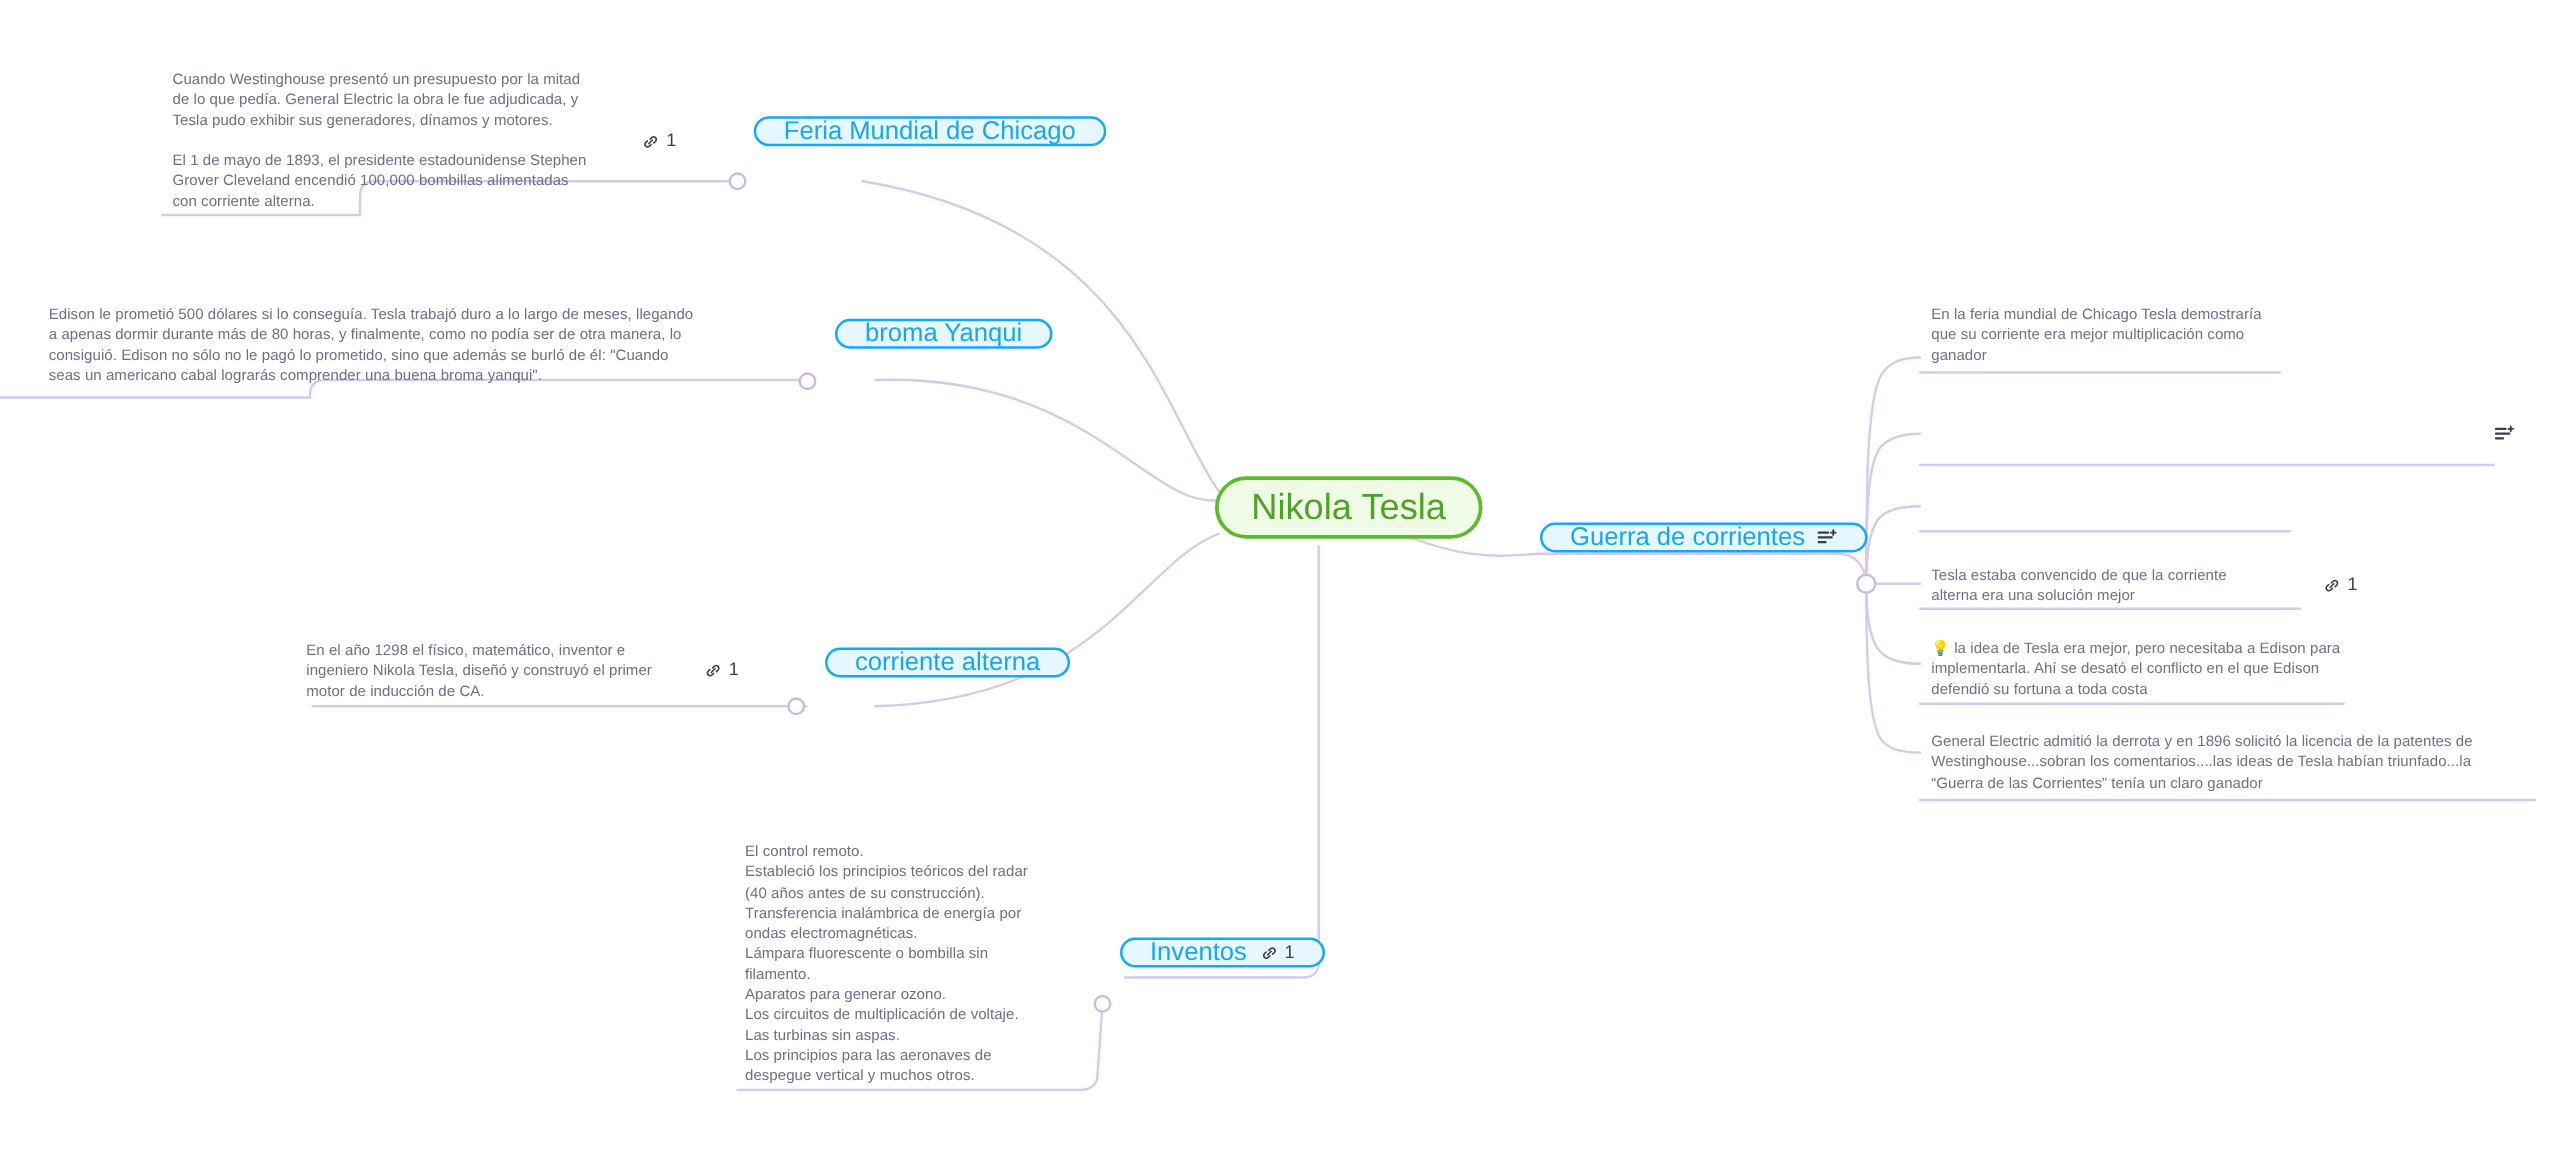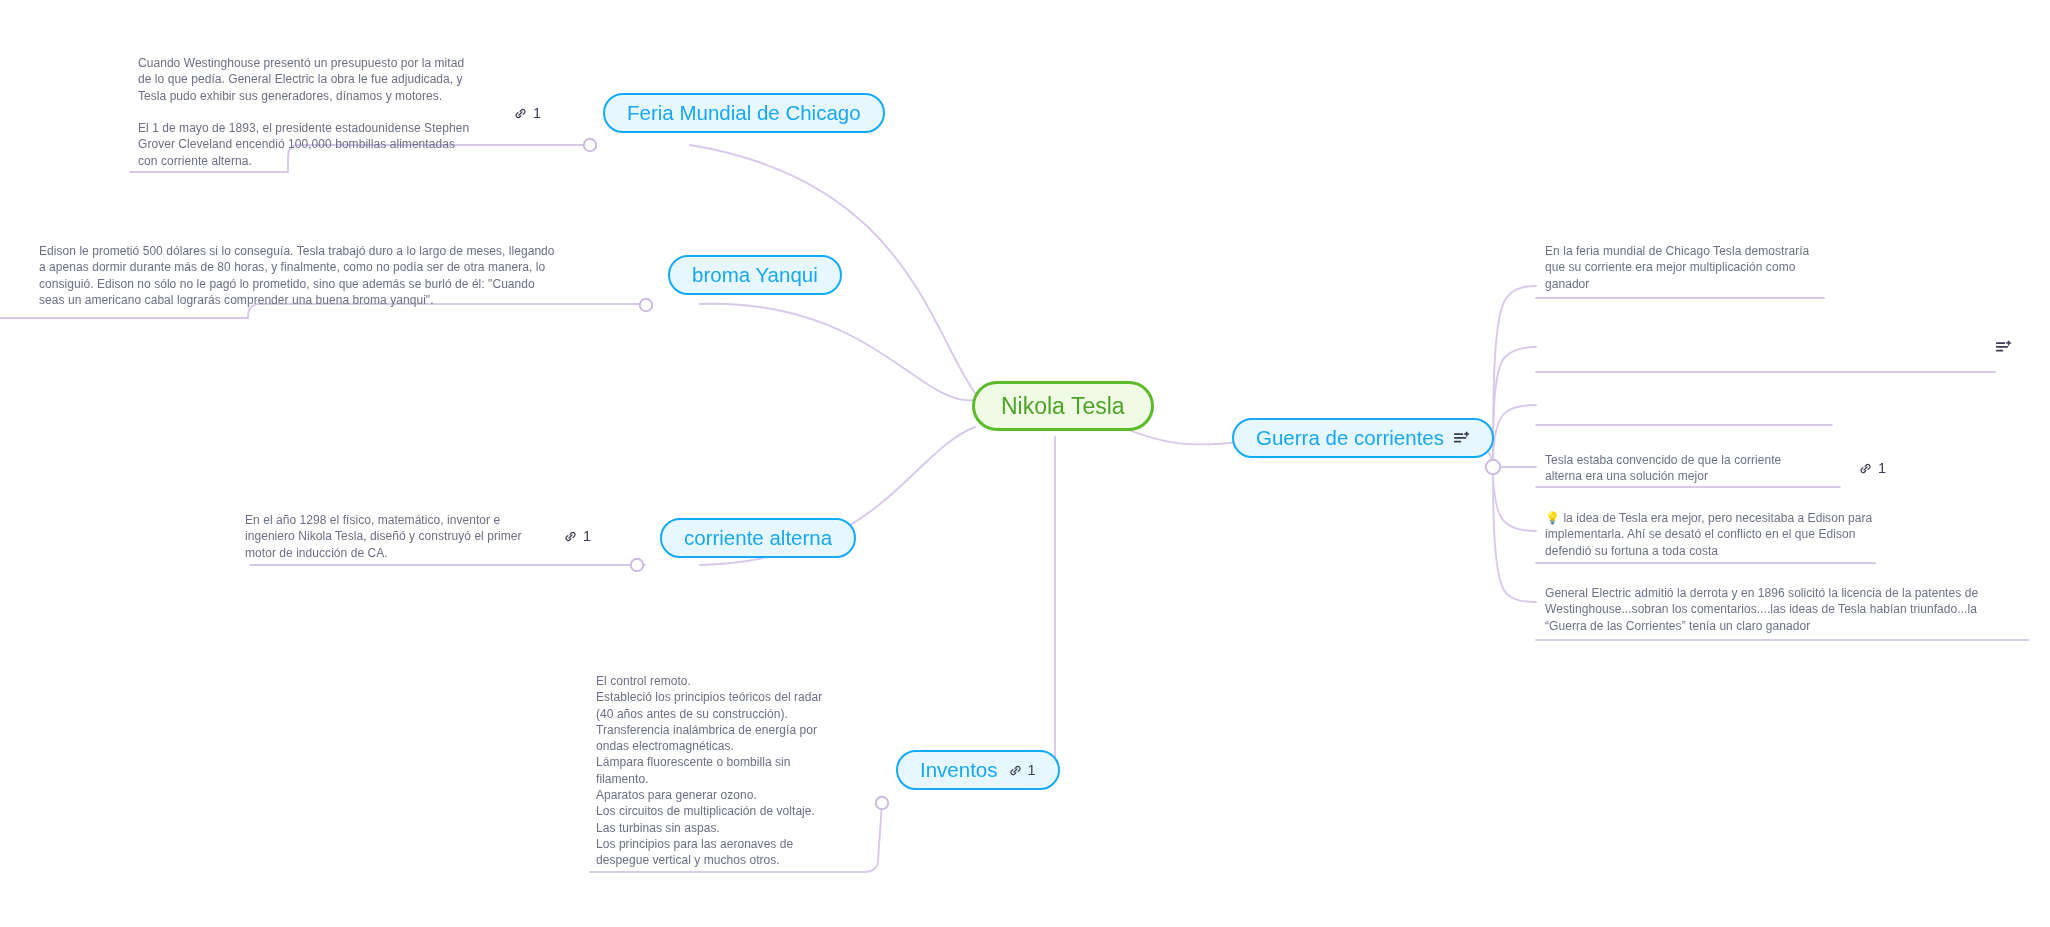--- a/index.html
+++ b/index.html
@@ -28,28 +28,28 @@
     box-sizing:border-box;
     display:flex;
     align-items:center;
     gap:10px;
     border-radius:999px;
     background:#e6f7ff;
     border:2.4px solid #13aaf5;
     color:#17a7f0;
     font-size:20.5px;
     padding:0 22px;
-    height:40px;
+    height:24px;
     white-space:nowrap;
   }
   .pill.center{
     background:#effbe4;
     border:3px solid #5cbb2a;
     color:#4ea327;
-    font-size:23px;
+    font-size:29px;
     height:50px;
     padding:0 26px;
     border-radius:999px;
   }
 
   .badge{
     position:absolute;
     display:flex;
     align-items:center;
     gap:5px;

